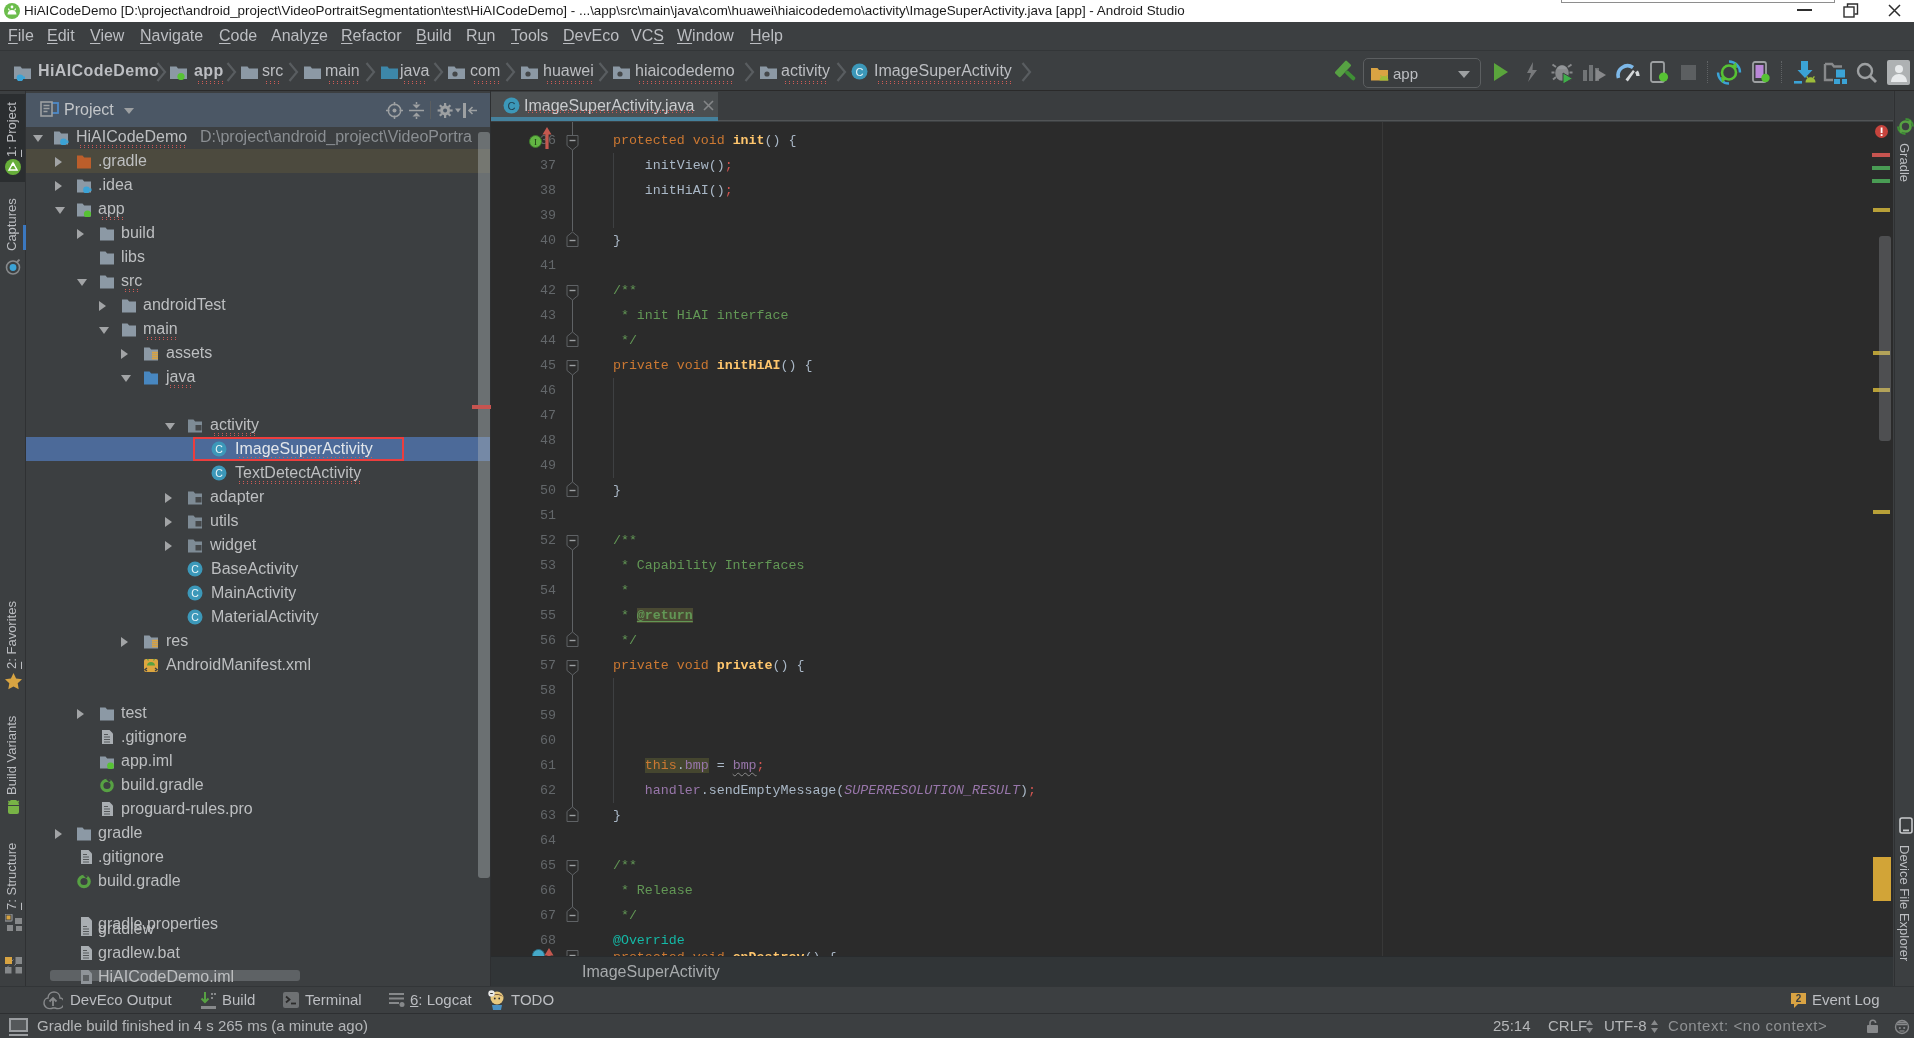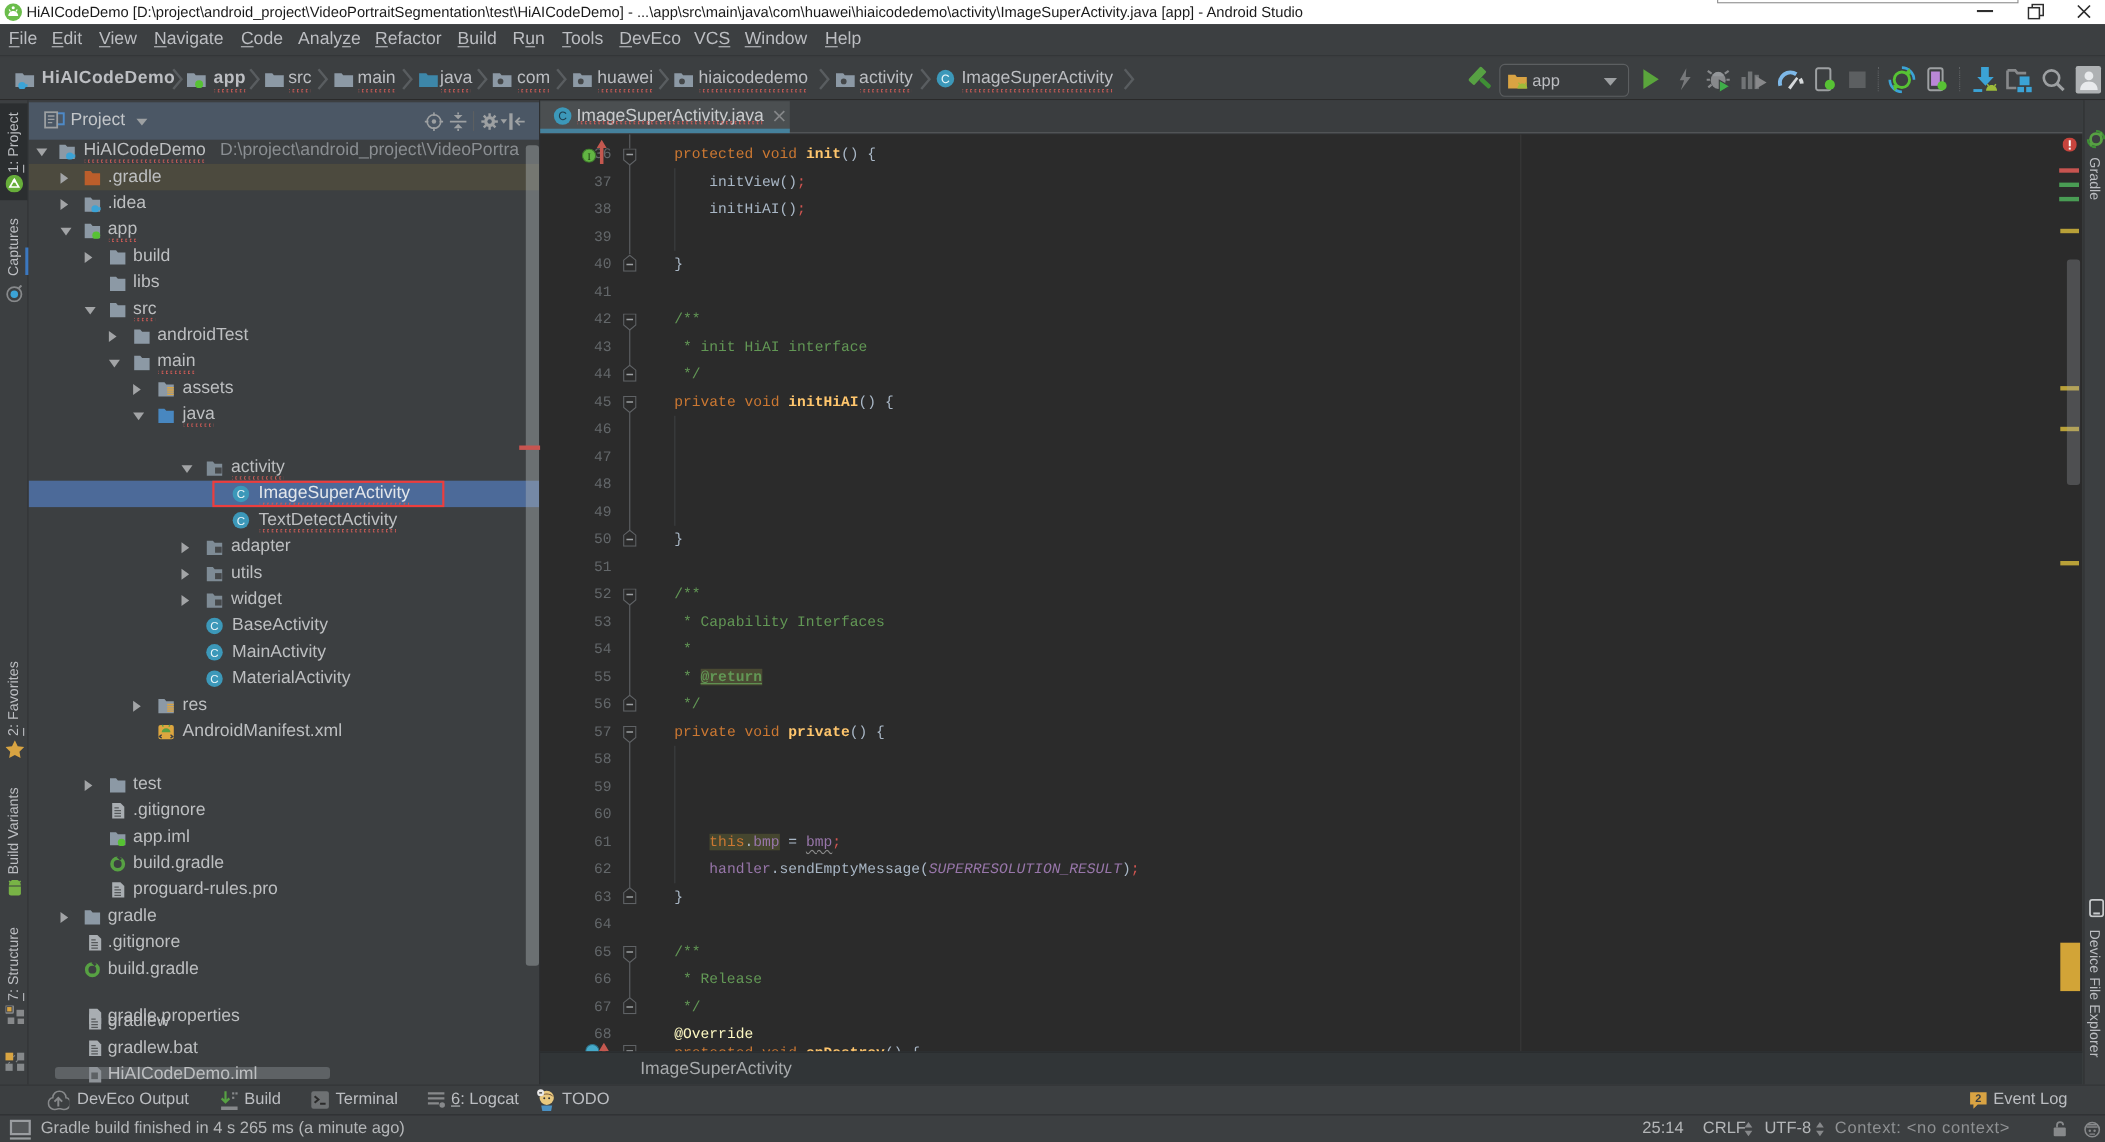--- a/index.html
+++ b/index.html
@@ -41,21 +41,21 @@
   .arr-e { border-top:7px solid #a2a4a6; border-left:5px solid transparent; border-right:5px solid transparent; margin-top:2px; }
   .tlabel { position:absolute; top:0; }
   
   #tabbar { left:491px; top:91px; width:1402px; height:30px; background:#3a3d3f; border-bottom:1px solid #515456; }
   #tab1 { position:absolute; left:0; top:1px; width:227px; height:27px; background:#4b4f51; color:#c9ccce; font-size:16px; line-height:27px; }
   #tabuline { position:absolute; left:0; top:26px; width:227px; height:4px; background:#45819c; }
   #editor { left:491px; top:122px; width:1402px; height:834px; background:#2b2b2b; overflow:hidden; }
   .cl { position:absolute; left:90px; top:0; height:25px; line-height:25px; font-family:"Liberation Mono",monospace; font-size:13.3px; white-space:pre; color:#a9b7c6; }
   .gut { position:absolute; left:0; width:31px; height:25px; line-height:25px; font-family:"Liberation Mono",monospace; font-size:13.3px; color:#63676a; text-align:right;margin-left:34px; }
   .k { color:#cc7832; } .m { color:#ffc66d; font-weight:bold; } .c { color:#629755; } .f { color:#9876aa; }
-  .cn { color:#9876aa; font-style:italic; } .an { color:#fef9c3; } .sc { color:#cf5450; }
+  .cn { color:#9876aa; font-style:italic; } .an { color:#14b8a6; } .sc { color:#cf5450; }
   #crumbbar { left:491px; top:956px; width:1402px; height:30px; background:#313537; border-top:1px solid #282b2d; color:#a7aaac; font-size:16px; line-height:29px; }
   
   #rightbar { left:1894px; top:91px; width:20px; height:895px; background:#3c3f41; border-left:1px solid #2f3133; }
   
   #toolwinbar { left:0; top:986px; width:1914px; height:27px; background:#3c3f41; border-top:1px solid #323537; color:#bcbec2; font-size:15px; line-height:26px; }
   #statusbar { left:0; top:1013px; width:1914px; height:25px; background:#3c3f41; border-top:1px solid #2d2f31; color:#b4b6b8; font-size:15px; line-height:24px; }
   .sbitem { position:absolute; top:0; white-space:nowrap; }
 </style>
 </head>
 <body>

